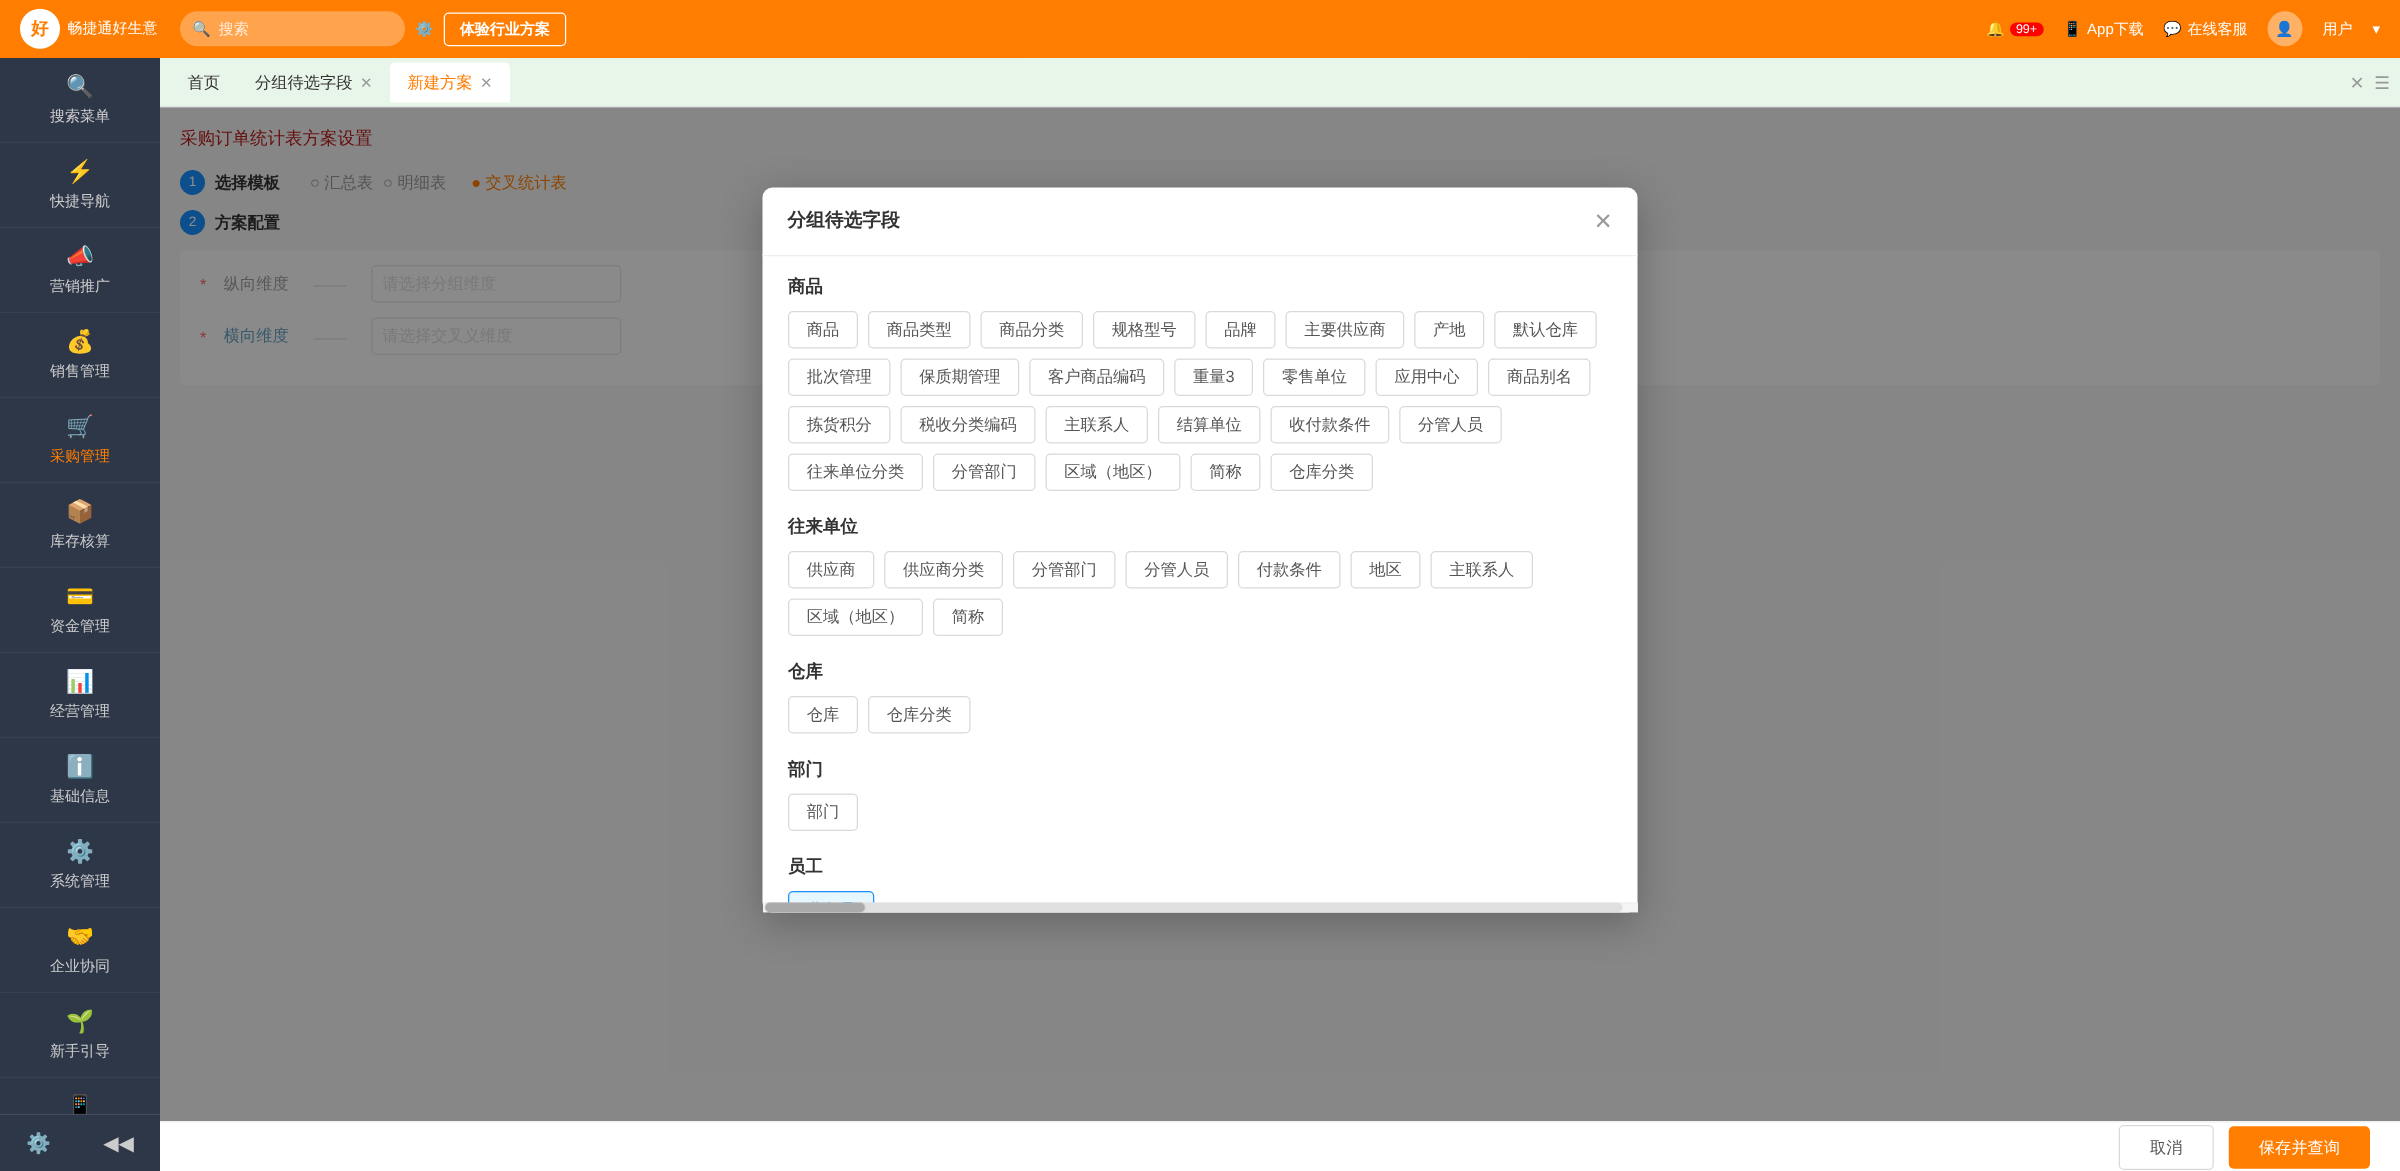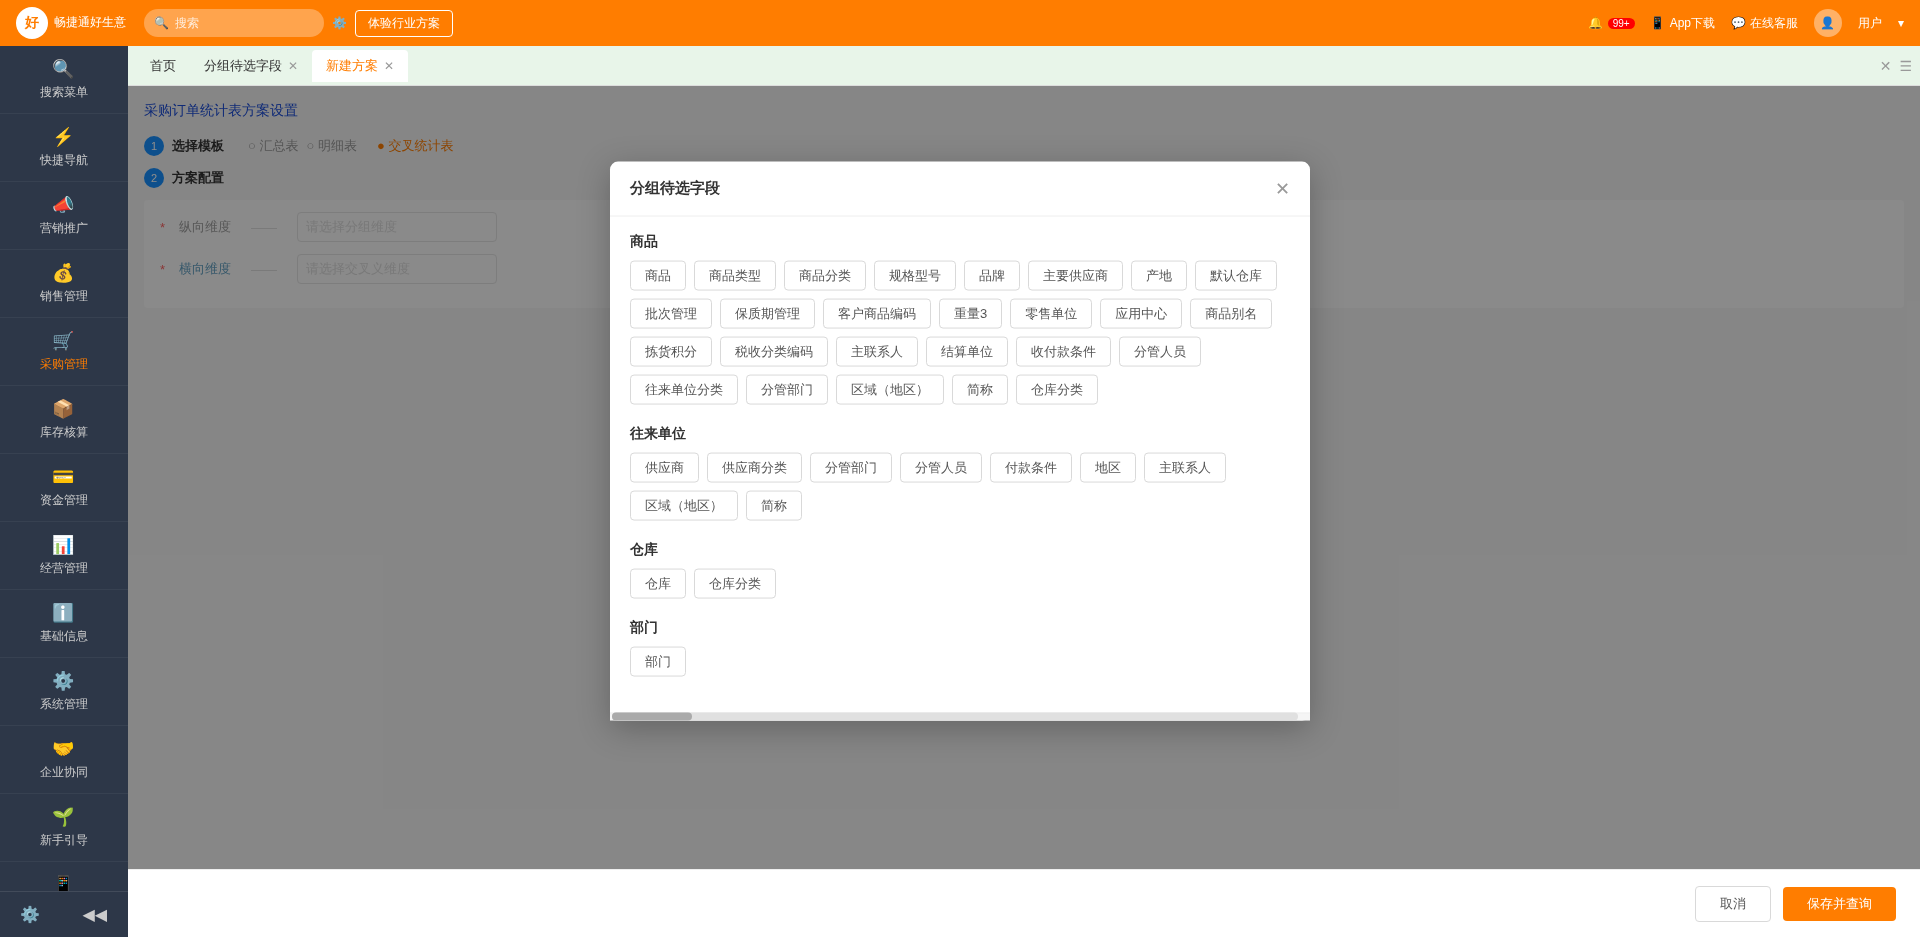--- a/index.html
+++ b/index.html
@@ -44,20 +44,21 @@
     }
     .header-btn {
       margin-left: 8px;
       padding: 4px 12px;
       border-radius: 4px;
       background: #fff;
       color: #ff7d00;
       font-size: 12px;
       cursor: pointer;
       border: none;
+      font-weight: bold;
     }
     .header-btn.trial {
       background: #ff7d00;
       border: 1px solid white;
       color: white;
     }
     .header-right {
       margin-left: auto;
       display: flex;
       align-items: center;
@@ -226,21 +227,21 @@
       background: #f5f5f5;
       border-top: 1px solid #eee;
       position: relative;
       flex-shrink: 0;
     }
 
     
     .page-action-bar {
       position: fixed;
       bottom: 0; left: 128px; right: 0;
-      height: 68px;
+      height: 40px;
       background: white;
       border-top: 1px solid #eee;
       display: flex;
       align-items: center;
       justify-content: flex-end;
       padding: 0 24px;
       gap: 12px;
       z-index: 201;
     }
     .btn-cancel {
@@ -258,21 +259,21 @@
       background: #ff7d00;
       color: white;
       border-radius: 4px;
       cursor: pointer;
       font-size: 13px;
     }
 
     
     .page-header {
       font-size: 14px;
-      color: #1d4ed8;
+      color: #b91c1c;
       margin-bottom: 16px;
     }
     .step-row { display: flex; align-items: center; gap: 8px; margin-bottom: 12px; }
     .step-badge {
       width: 20px; height: 20px;
       border-radius: 50%;
       background: #1890ff;
       color: white;
       font-size: 11px;
       display: flex; align-items: center; justify-content: center;
@@ -515,20 +516,26 @@
       </div>
     </div>
 
     <div class="field-group">
       <div class="field-group-title">部门</div>
       <div class="field-tags">
         <div class="field-tag">部门</div>
       </div>
     </div>
 
+    <div class="field-group">
+      <div class="field-group-title">员工</div>
+      <div class="field-tags">
+        <div class="field-tag selected">业务员</div>
+      </div>
+    </div>
 
   </div>
 
   <div class="modal-hscroll">
     <div style="position:absolute;left:2px;bottom:0;height:8px;width:98%;background:#e0e0e0;border-radius:4px">
       <div style="position:absolute;left:0;top:0;height:8px;width:80px;background:#aaa;border-radius:4px"></div>
     </div>
   </div>
 </div>
 

